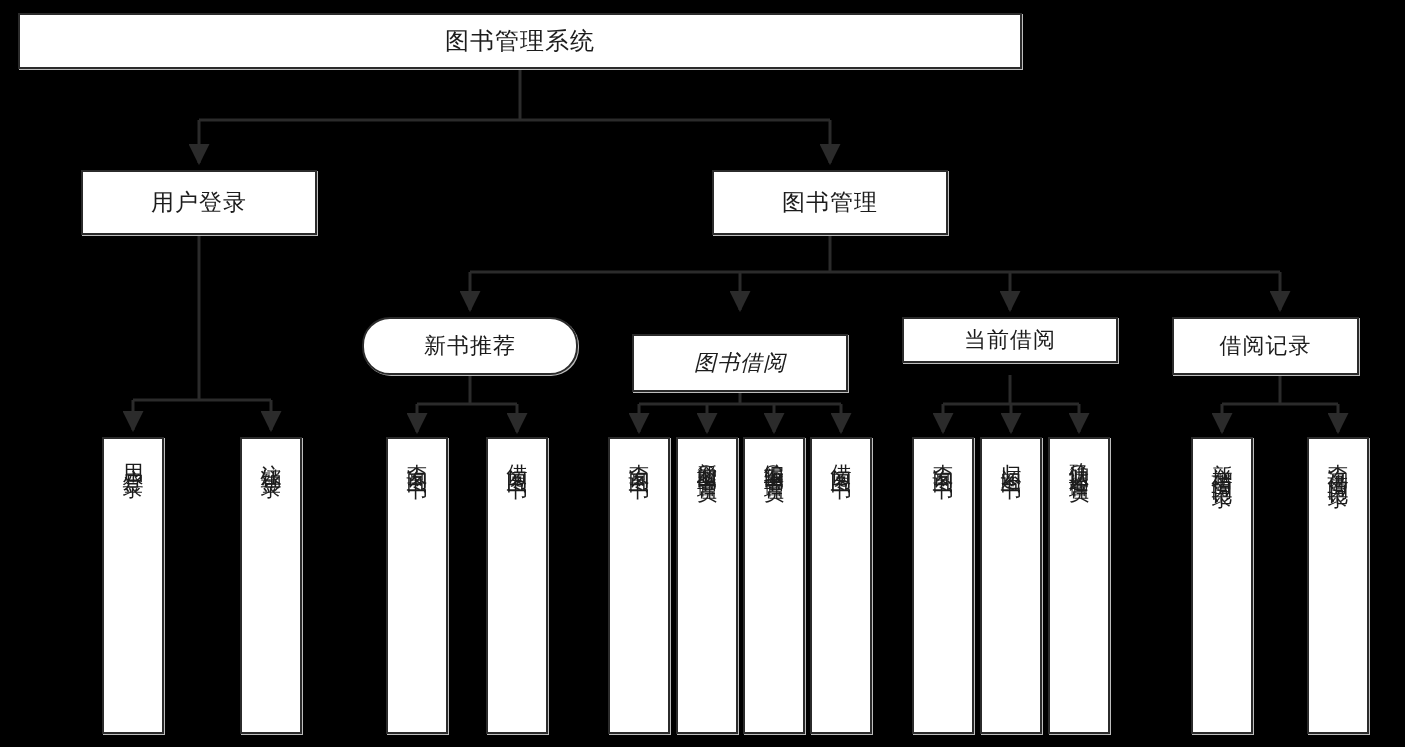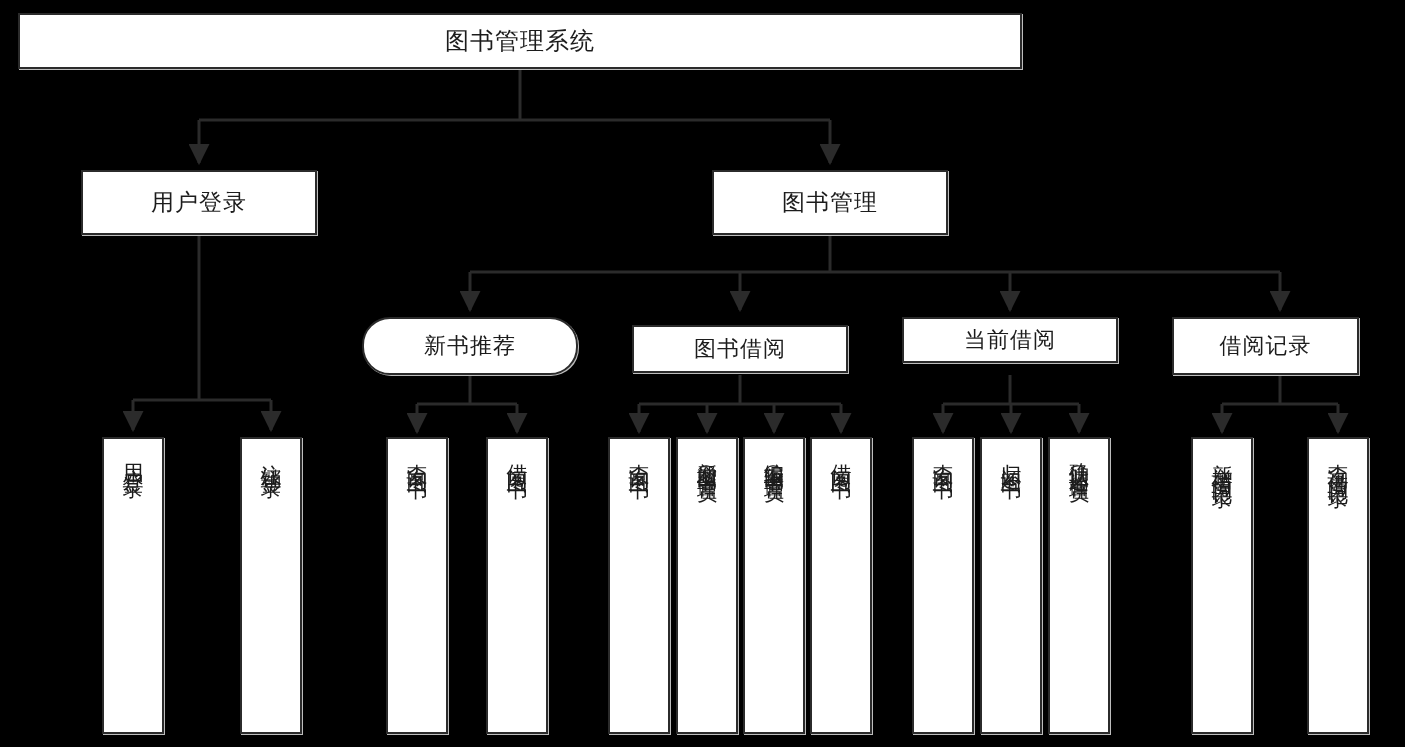--- a/index.html
+++ b/index.html
@@ -137,21 +137,21 @@
   <div class="node horiz l2-node" style="left:81px; top:170px; width:236px; height:65px;">
     <span class="label">用户登录</span>
   </div>
   <div class="node horiz l2-node" style="left:712px; top:170px; width:236px; height:65px;">
     <span class="label">图书管理</span>
   </div>
 
   <div class="node horiz l3-node" style="left:362px; top:317px; width:216px; height:58px;border-radius:28px;">
     <span class="label">新书推荐</span>
   </div>
-  <div class="node horiz l3-node" style="left:632px; top:325px; width:216px; height:48px;">
+  <div class="node horiz l3-node" style="left:632px; top:334px; width:216px; height:58px;font-style:italic;">
     <span class="label">图书借阅</span>
   </div>
   <div class="node horiz l3-node" style="left:902px; top:317px; width:216px; height:46px;">
     <span class="label">当前借阅</span>
   </div>
   <div class="node horiz l3-node" style="left:1172px; top:317px; width:187px; height:58px;">
     <span class="label">借阅记录</span>
   </div>
 
   <div class="node vert leaf-node" style="left:102px; top:437px; width:62px; height:297px;">

